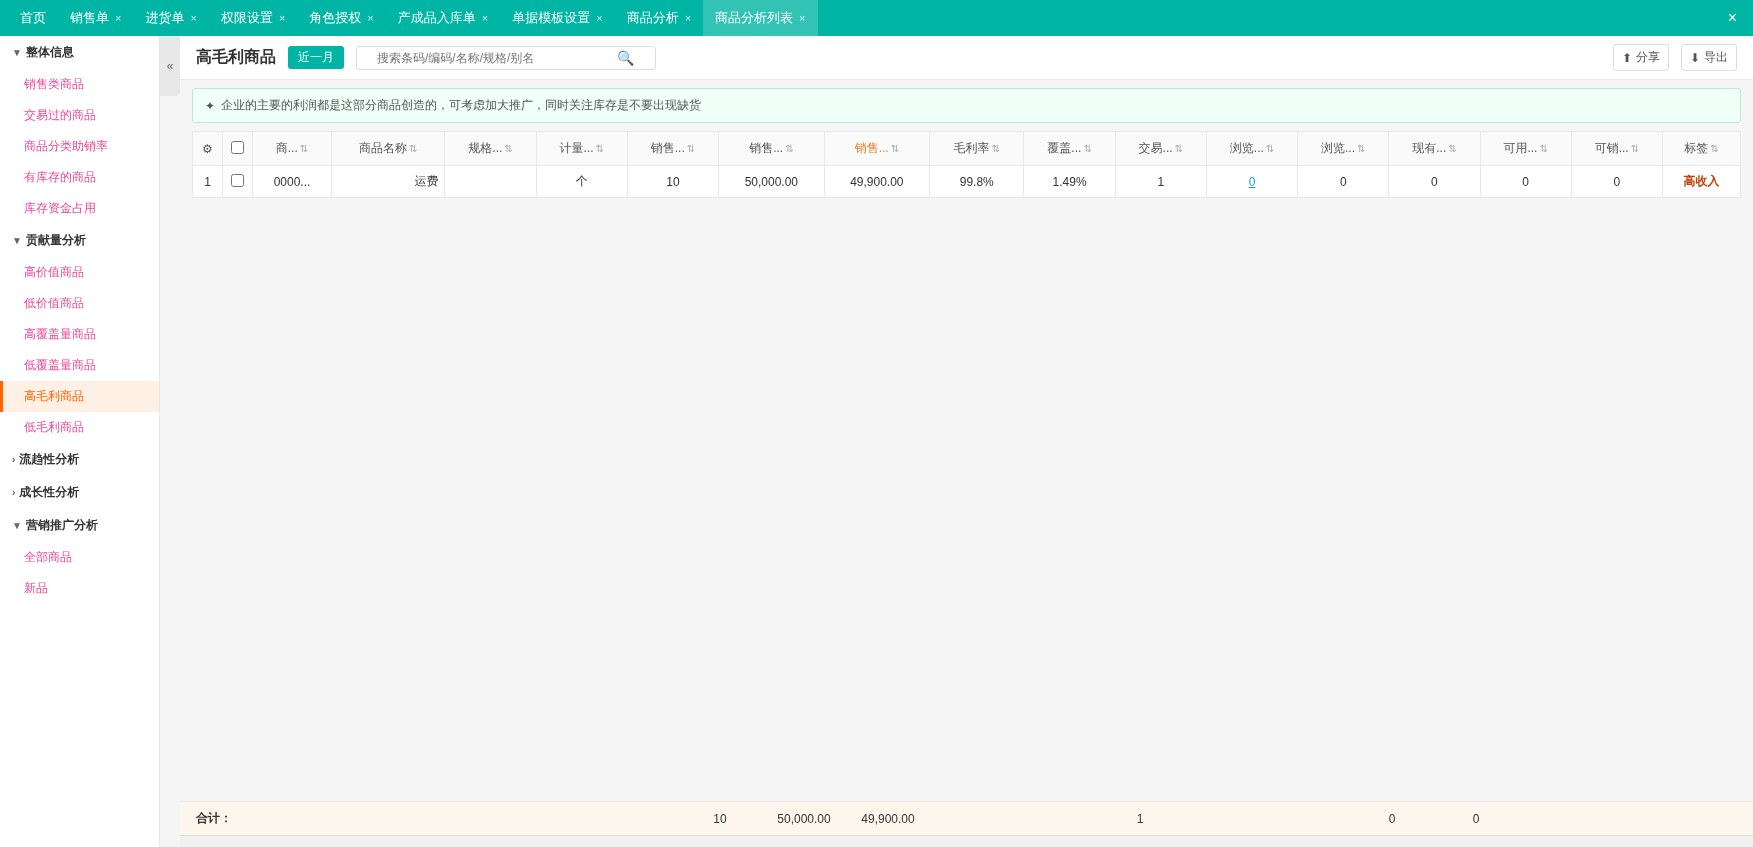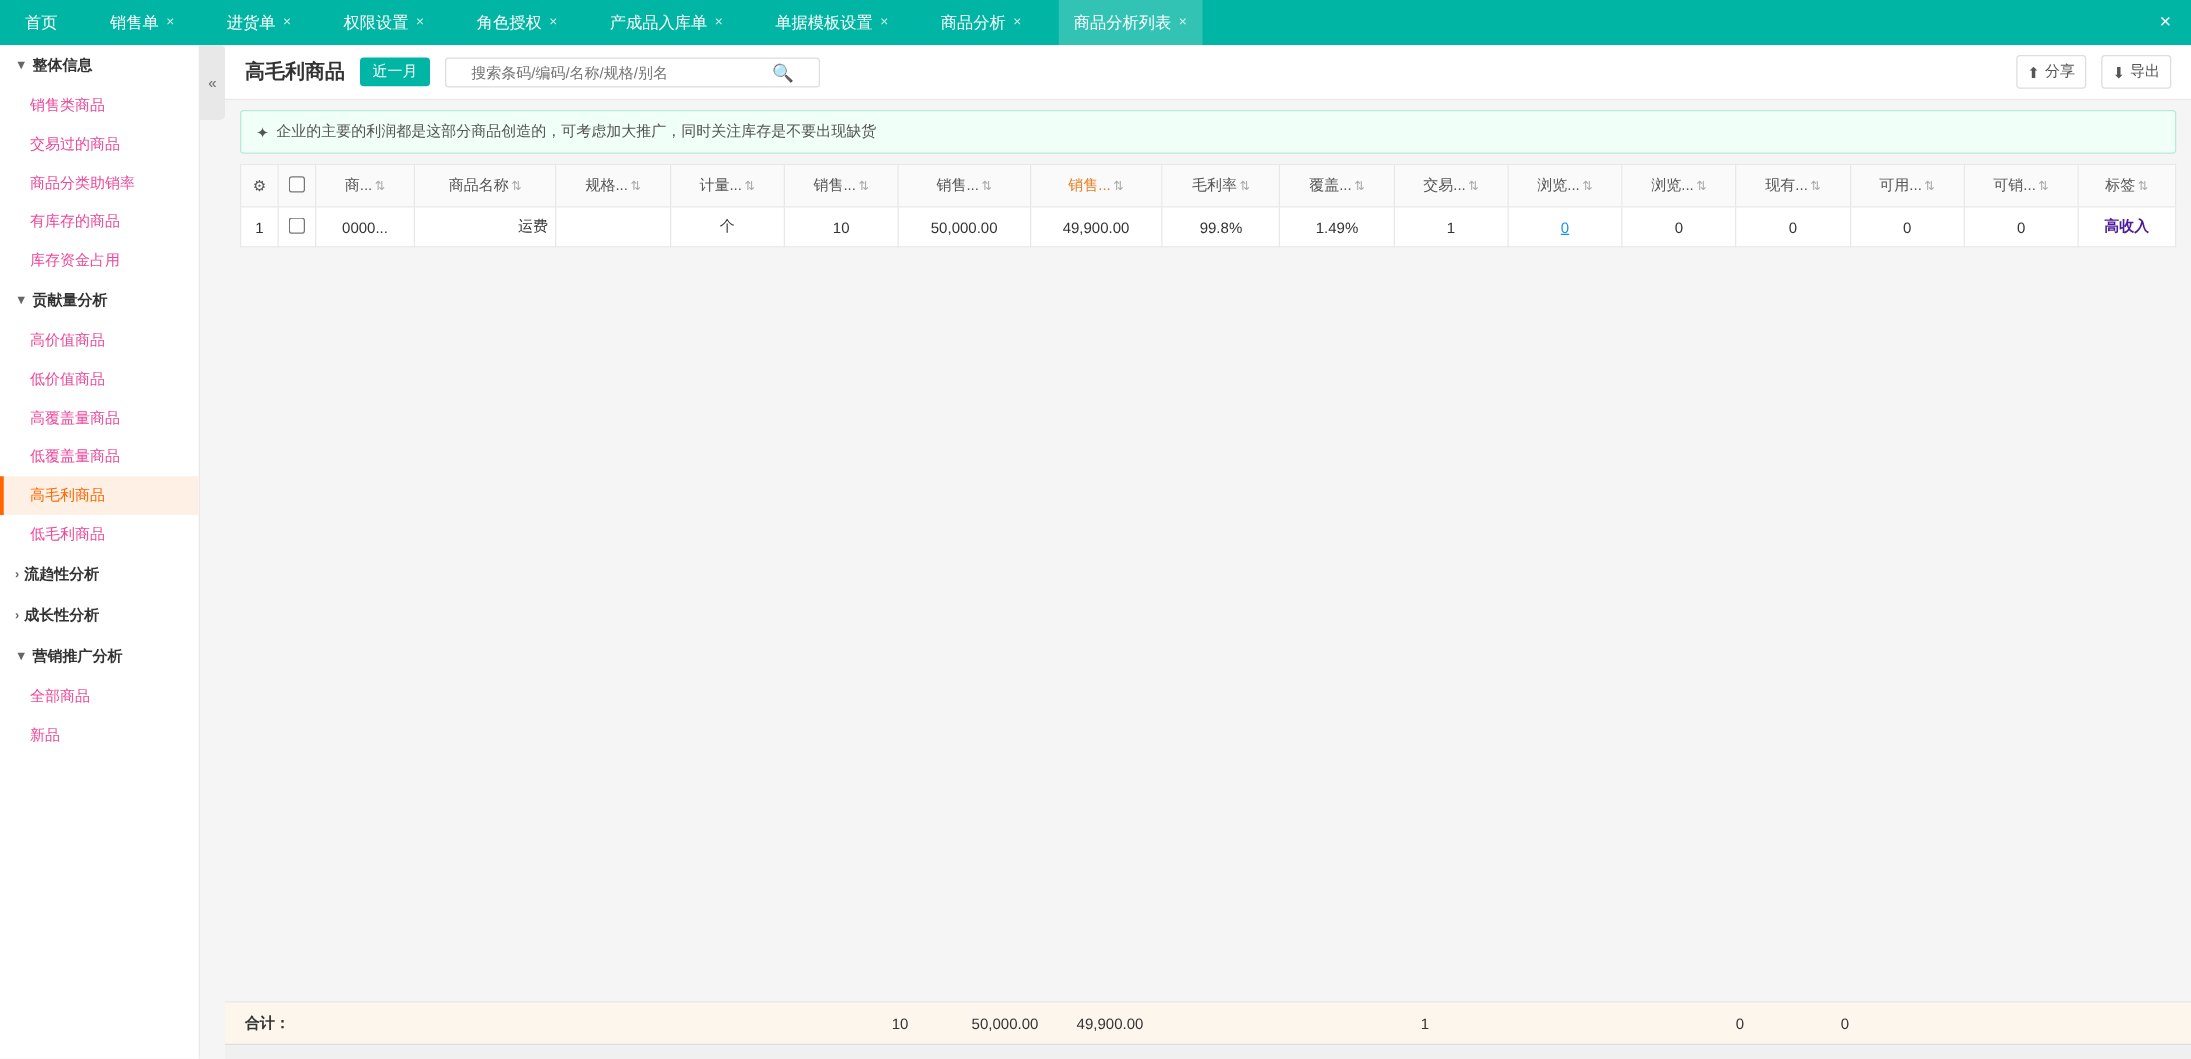--- a/index.html
+++ b/index.html
@@ -6,21 +6,20 @@
     body { font-family: 'Microsoft YaHei', Arial, sans-serif; font-size: 12px; background: #f5f5f5; overflow: hidden; width: 1753px; height: 847px; }
 
     
     .top-nav {
       background: #00b5a3;
       height: 36px;
       display: flex;
       align-items: center;
       padding: 0 8px;
       color: white;
-      gap: 18px;
     }
     .nav-item {
       padding: 0 12px;
       height: 36px;
       display: flex;
       align-items: center;
       cursor: pointer;
       white-space: nowrap;
       font-size: 13px;
       color: white;
@@ -198,21 +197,21 @@
       white-space: nowrap;
       position: relative;
     }
     th .sort-icon { font-size: 10px; color: #aaa; margin-left: 2px; }
     td {
       border: 1px solid #e8e8e8;
       padding: 7px 6px;
       text-align: center;
       color: #333;
     }
-    td.tag-cell { color: #4c1d95; font-weight: bold; }
+    td.tag-cell { color: #c2410c; font-weight: bold; }
 
     
     .footer-totals {
       background: #fdf6ec;
       border-top: 1px solid #e8e8e8;
       padding: 8px 16px;
       display: flex;
       align-items: center;
       font-size: 12px;
       color: #333;

